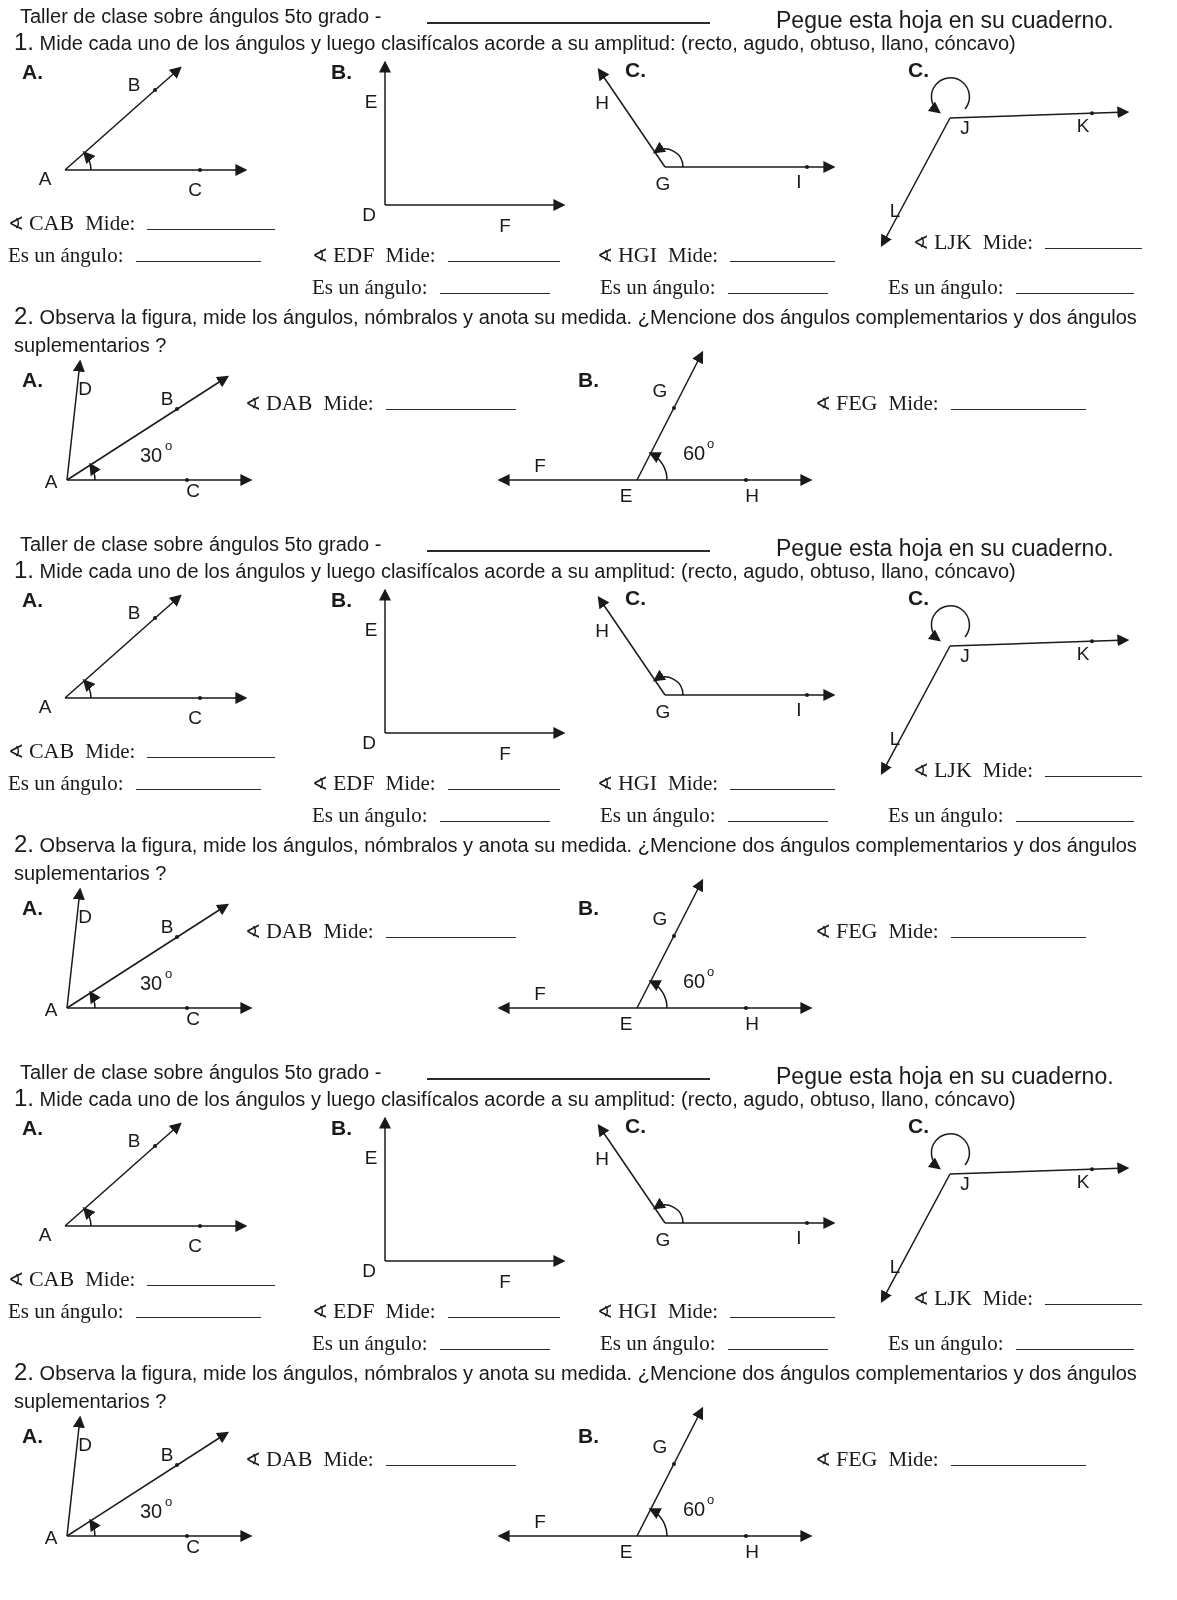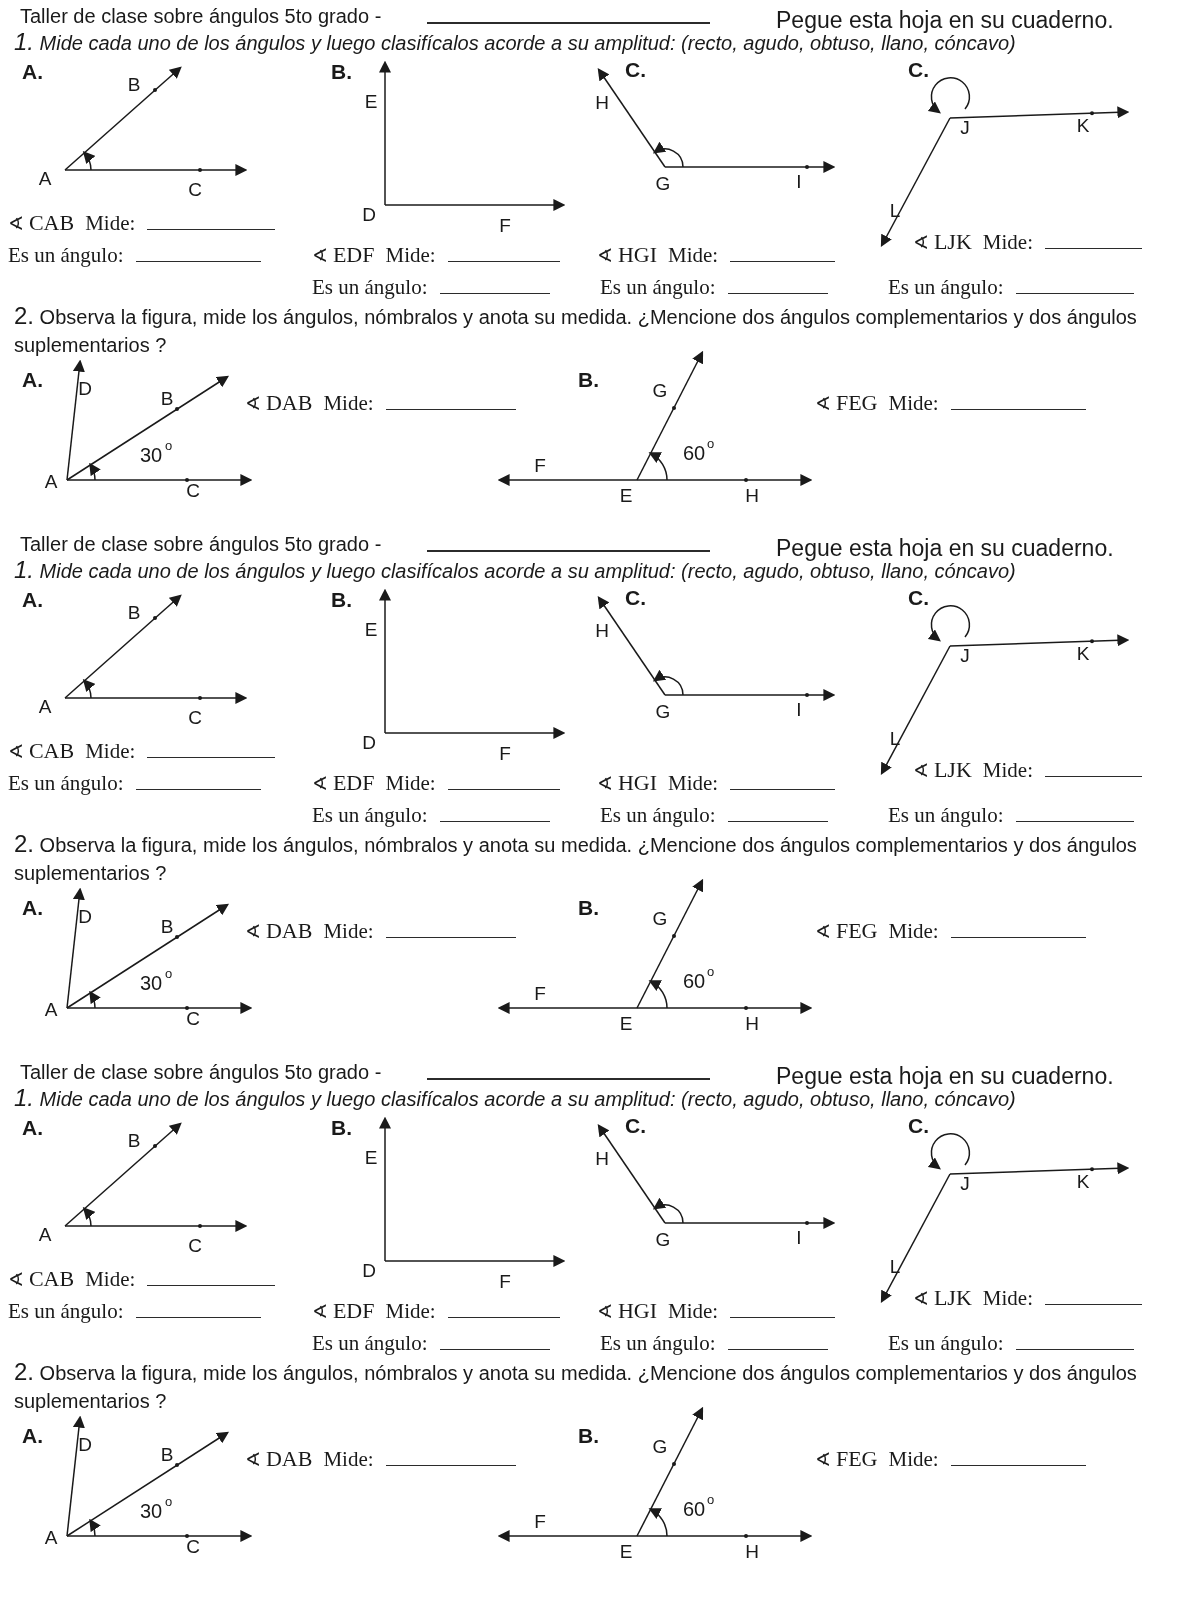--- a/index.html
+++ b/index.html
@@ -7,21 +7,21 @@
   body {
     width:1177px; height:1600px; overflow:hidden; position:relative;
     color:#1a1a1a; font-family:"Liberation Sans", sans-serif;
   }
   .sheet { position:relative; width:985px; height:528px; }
   .abs { position:absolute; }
   .title { left:20px; top:5px; font-size:20px; white-space:nowrap; }
   .name-blank { left:427px; top:3px; width:283px; height:21px; border-bottom:2px solid #2b2b2b; }
   .note { left:776px; top:7px; font-size:23px; white-space:nowrap; }
   .question { font-size:20px; }
-  .q1 { left:14px; top:28px; width:1152px;font-style:italic; }
+  .q1 { left:14px; top:28px; width:1152px; }
   .q2 { left:14px; top:300px; width:1128px; line-height:1.32; }
   .qnum { font-size:24px; font-weight:400; }
   .fig-tag { font-weight:bold; font-size:21px; }
   .ans { white-space:nowrap; font-family:"Liberation Serif", serif; font-size:21px; }
   .asym { font-size:19px; margin-right:5px; }
   .aname { font-size:22px; }
   .mide { margin-left:11px; }
   .blank { display:inline-block; border-bottom:1.6px solid #2b2b2b; height:18px; margin-left:12px; vertical-align:baseline; }
   svg.fig { position:absolute; overflow:visible; }
   svg.fig line, svg.fig path { stroke:#1a1a1a; stroke-width:1.5; fill:none; }

